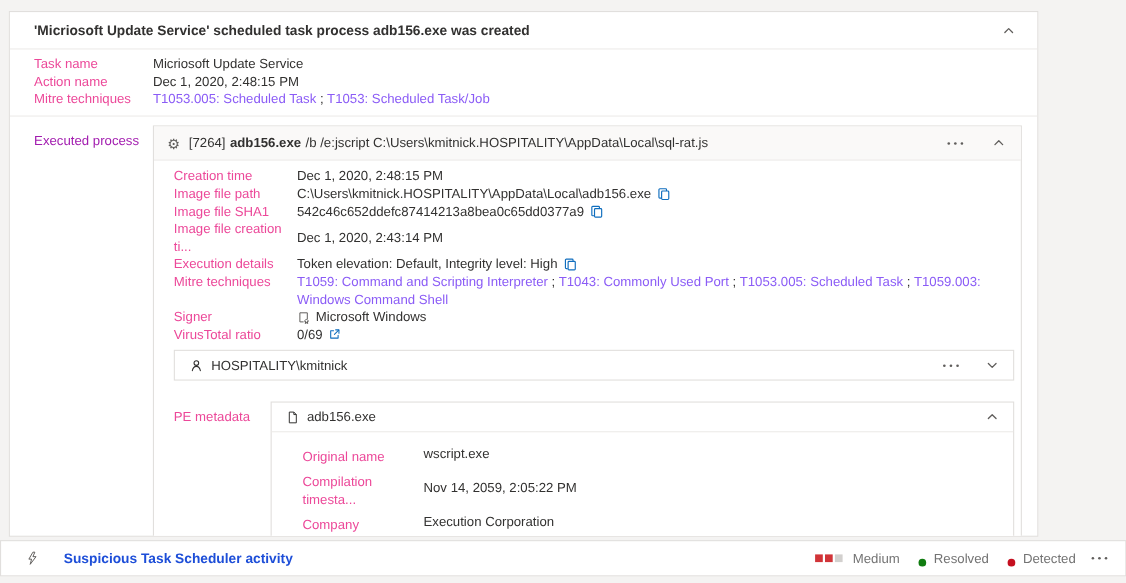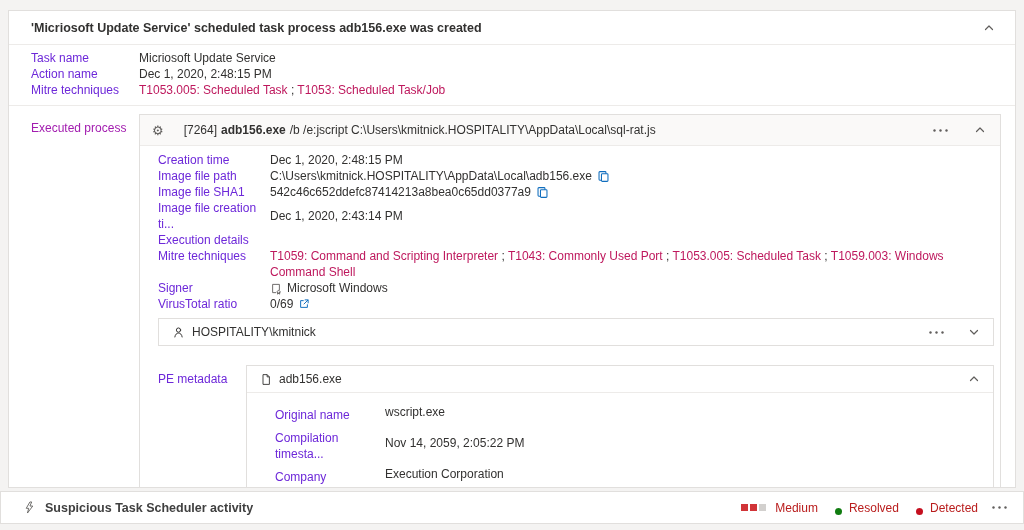--- a/index.html
+++ b/index.html
@@ -3,61 +3,61 @@
 <meta charset="utf-8">
 <style>
   *{box-sizing:border-box;margin:0;padding:0}
   html,body{width:1024px;height:530px}
   body{
     background:#f4f3f2;
     font-family:"Liberation Sans",sans-serif;
     font-size:12px;color:#323130;
     position:relative;overflow:hidden;
   }
-  .main-card{position:absolute;left:8px;top:10px;width:1008px;height:478px;background:#fff;border:1px solid #e1dfdd;overflow:hidden}
+  .main-card{position:absolute;left:8px;top:10px;width:936px;height:478px;background:#fff;border:1px solid #e1dfdd;overflow:hidden}
   .alert-header{display:flex;justify-content:space-between;align-items:center;height:34px;padding:0 20px 0 22px;border-bottom:1px solid #edebe9;font-weight:bold;font-size:12.5px}
   .summary{padding:5px 16px 7px 22px;border-bottom:1px solid #edebe9}
   .row{display:flex;align-items:flex-start;line-height:16px}
-  .lbl{color:#6d28d9;flex-shrink:0}
+  .lbl{color:#ec4899;flex-shrink:0}
   .summary .lbl{width:108px}
-  .link{color:#be185d;text-decoration:none;cursor:pointer}
+  .link{color:#8b5cf6;text-decoration:none;cursor:pointer}
   .sep{white-space:pre;color:#323130}
   .exec-section{display:flex;align-items:flex-start;padding:8px 14px 0 22px}
   .section-lbl{width:108px;color:#a21caf;padding-top:7px;flex-shrink:0}
   .proc-card{flex:1;border:1px solid #e1dfdd;background:#fff}
   .proc-header{display:flex;align-items:center;height:31px;padding:0 14px 0 12px;background:#faf9f8;border-bottom:1px solid #edebe9}
   .gear{color:#605e5c;font-size:13px;line-height:1}
-  .proc-title{flex:1;display:flex;gap:4px;align-items:baseline;margin-left:20px;white-space:nowrap;overflow:hidden}
+  .proc-title{flex:1;display:flex;gap:4px;align-items:baseline;margin-left:8px;white-space:nowrap;overflow:hidden}
   .hdr-actions{display:flex;align-items:center;gap:26px}
   .icon-btn{cursor:pointer;display:inline-flex;align-items:center}
   .proc-body{padding:6px 6px 8px 18px}
   .d-row{display:flex;line-height:16px}
   .proc-body > .d-row > .lbl{width:112px}
   .val{color:#323130;display:inline-flex;align-items:center;gap:5px;flex-wrap:wrap}
   .inner-row{display:flex;margin-top:6px}
   .inner-row .lbl{width:88px;padding-top:7px}
   .inner-row.pe{margin-top:19px}
   .inner-card{flex:1;border:1px solid #e1dfdd;background:#fff}
   .inner-header{display:flex;align-items:center;height:26px;padding:0 13px}
   .inner-title{font-weight:normal;margin-left:7px;flex:1}
   .inner-header .hdr-actions{gap:24px}
   .pe-body{padding:7px 0 10px 28px;border-top:1px solid #edebe9}
   .pe-body .d-row > .lbl{width:110px}
   .footer{position:absolute;left:0;top:491px;width:1024px;height:33px;background:#fff;border:1px solid #e1dfdd;display:flex;align-items:center;padding:0 16px 0 22px}
-  .footer-title{color:#404040;font-weight:bold;font-size:12.5px;margin-left:9px;flex:1}
+  .footer-title{color:#1d4ed8;font-weight:bold;font-size:12.5px;margin-left:22px;flex:1}
   .legend{display:flex;align-items:center;gap:9px}
   .legend .grp{display:flex;align-items:flex-end;gap:7px;margin-left:8px}
   .sev-squares{display:flex;gap:2px}
   .sq{width:7px;height:7px}
   .sq.on{background:#d13438}
   .sq.off{background:#d2d0ce}
   .dot{width:7px;height:7px;border-radius:50%}
   .dot.green{background:#107c10}
   .dot.red{background:#c50f1f}
-  .legend-label{color:#b91c1c}
+  .legend-label{color:#737373}
   .footer .icon-btn{margin-left:14px}
   svg{display:block}
 </style>
 </head>
 <body>
 
 <div class="main-card">
 
   <div class="alert-header">
     <span>'Micriosoft Update Service' scheduled task process adb156.exe was created</span>
@@ -142,20 +142,29 @@
                 </svg>
             </span>
           </span>
         </div>
         <div class="d-row">
           <span class="lbl">Image file creation ti...</span>
           <span class="val">Dec 1, 2020, 2:43:14 PM</span>
         </div>
         <div class="d-row">
           <span class="lbl">Execution details</span>
+          <span class="val">
+            <span>Token elevation: Default, Integrity level: High</span>
+            <span class="icon-btn">
+              <svg width="13" height="13" viewBox="0 0 16 16" fill="none" stroke="#106ebe" stroke-width="1.3" stroke-linejoin="round">
+                  <path d="M11 4.5V3a1 1 0 0 0-1-1H3.5a1 1 0 0 0-1 1v8.5a1 1 0 0 0 1 1H5"></path>
+                  <rect x="5.5" y="4.5" width="8" height="9.5" rx="1"></rect>
+                </svg>
+            </span>
+          </span>
         </div>
         <div class="d-row">
           <span class="lbl">Mitre techniques</span>
           <span class="val">
             <span>
               <a class="link">T1059: Command and Scripting Interpreter</a><span class="sep"> ; </span><a class="link">T1043: Commonly Used Port</a><span class="sep"> ; </span><a class="link">T1053.005: Scheduled Task</a><span class="sep"> ; </span><a class="link">T1059.003: Windows Command Shell</a>
             </span>
           </span>
         </div>
         <div class="d-row">

